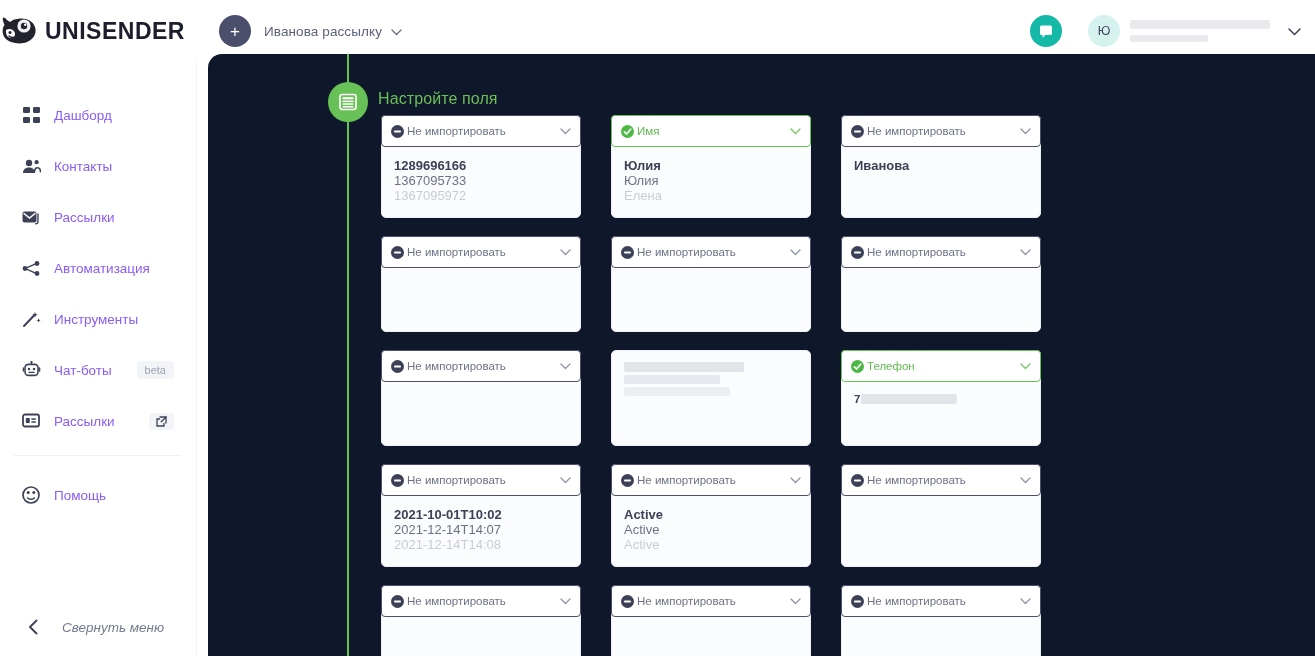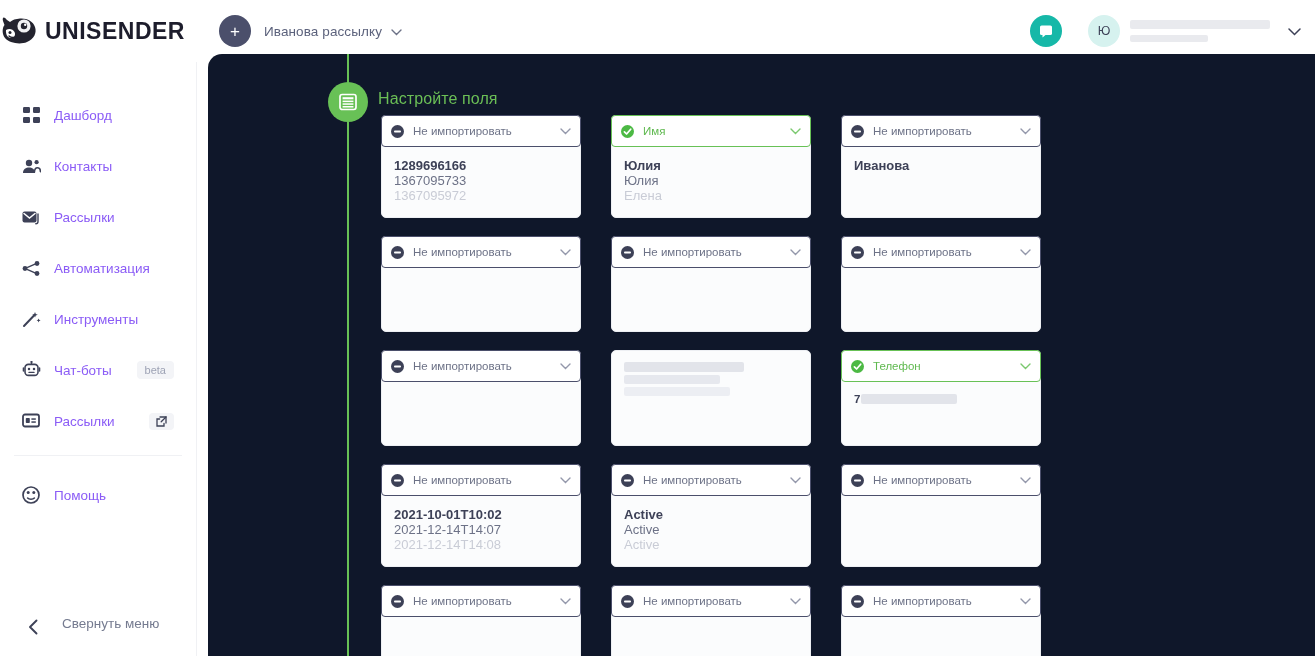--- a/index.html
+++ b/index.html
@@ -72,21 +72,21 @@
     margin-left: auto; margin-right: 22px; font-size: 11px; color: #9ea3b5;
     background: #f3f4f7; border-radius: 4px; padding: 3px 8px;
   }
   .nav-ext {
     margin-left: auto; margin-right: 22px; background: #f3f4f7; border-radius: 4px;
     padding: 3px 7px; display: flex; align-items: center; color: #3d4157;
   }
   .nav-sep { height: 1px; background: #f0f1f4; margin: 12px 14px 22px 14px; }
   .collapse {
     position: absolute; bottom: 18px; left: 0; width: 197px;
-    display: flex; align-items: flex-start; padding-left: 22px; cursor: pointer;
+    display: flex; align-items: center; padding-left: 22px; cursor: pointer; font-style: italic;
   }
   .collapse-label { margin-left: 18px; font-size: 13.5px; color: #757b90; }
 
   
   .content {
     position: absolute; left: 208px; top: 54px; width: 1118px; height: 602px;
     background: #0f172a; border-top-left-radius: 14px;
   }
   .step-rail {
     position: absolute; left: 139px; top: 0; width: 2px; height: 602px; background: #68c156;
@@ -112,21 +112,21 @@
   }
   .card .select {
     height: 32px; border-radius: 4px; background: #ffffff;
     border: 1px solid #4b4f6b; display: flex; align-items: center;
     padding: 0 9px; cursor: pointer; position: relative; top: -1px; left: -1px;
     width: 200px;
   }
   .card.sel .select { border-color: #68c156; }
   .sel-ico { width: 13px; height: 13px; flex: 0 0 13px; display:flex; align-items:center; justify-content:center;}
   .sel-text {
-    margin-left: 9px; font-size: 11.5px; color: #6d7287; white-space: nowrap;
+    margin-left: 3px; font-size: 11.5px; color: #6d7287; white-space: nowrap;
     overflow: hidden; text-overflow: ellipsis;
   }
   .card.sel .sel-text { color: #5fb94f; }
   .sel-caret { margin-left: auto; display: flex; align-items: center; }
   .card-body { padding: 10px 12px 14px 12px; min-height: 62px; }
   .val { font-size: 13px; line-height: 15px; white-space: nowrap; }
   .val.r0 { color: #3d4157; font-weight: bold; }
   .val.r1 { color: #6d7287; }
   .val.r2 { color: #c9ccd6; }
   .blur-line { border-radius: 2px; }

